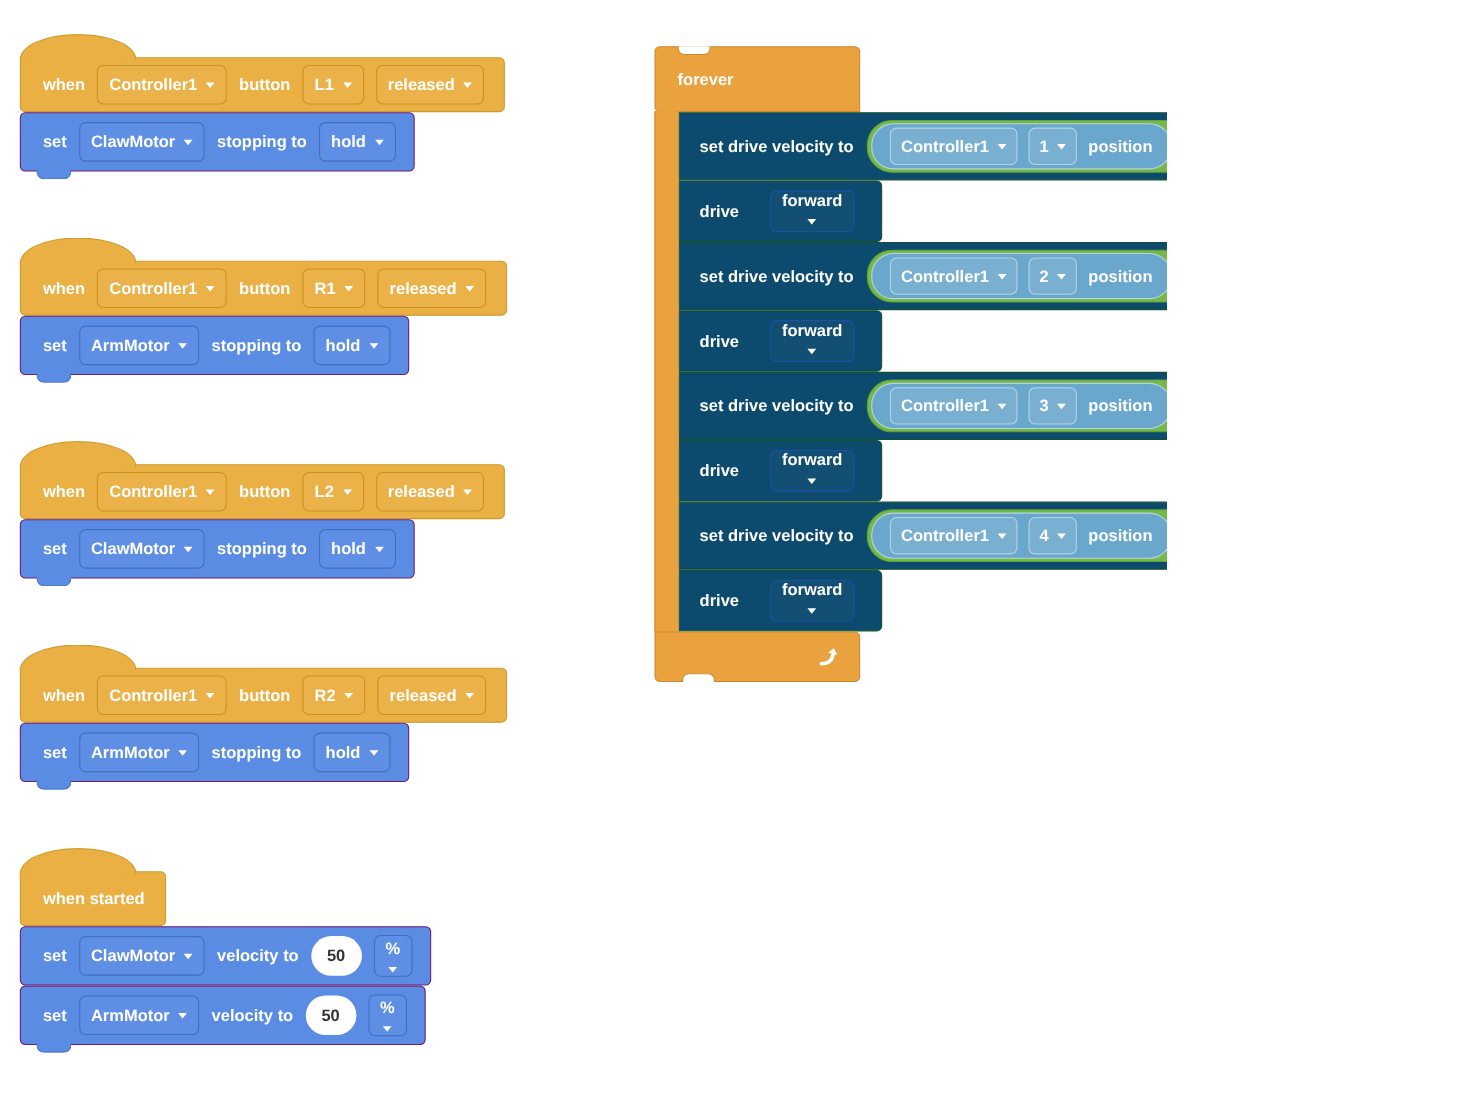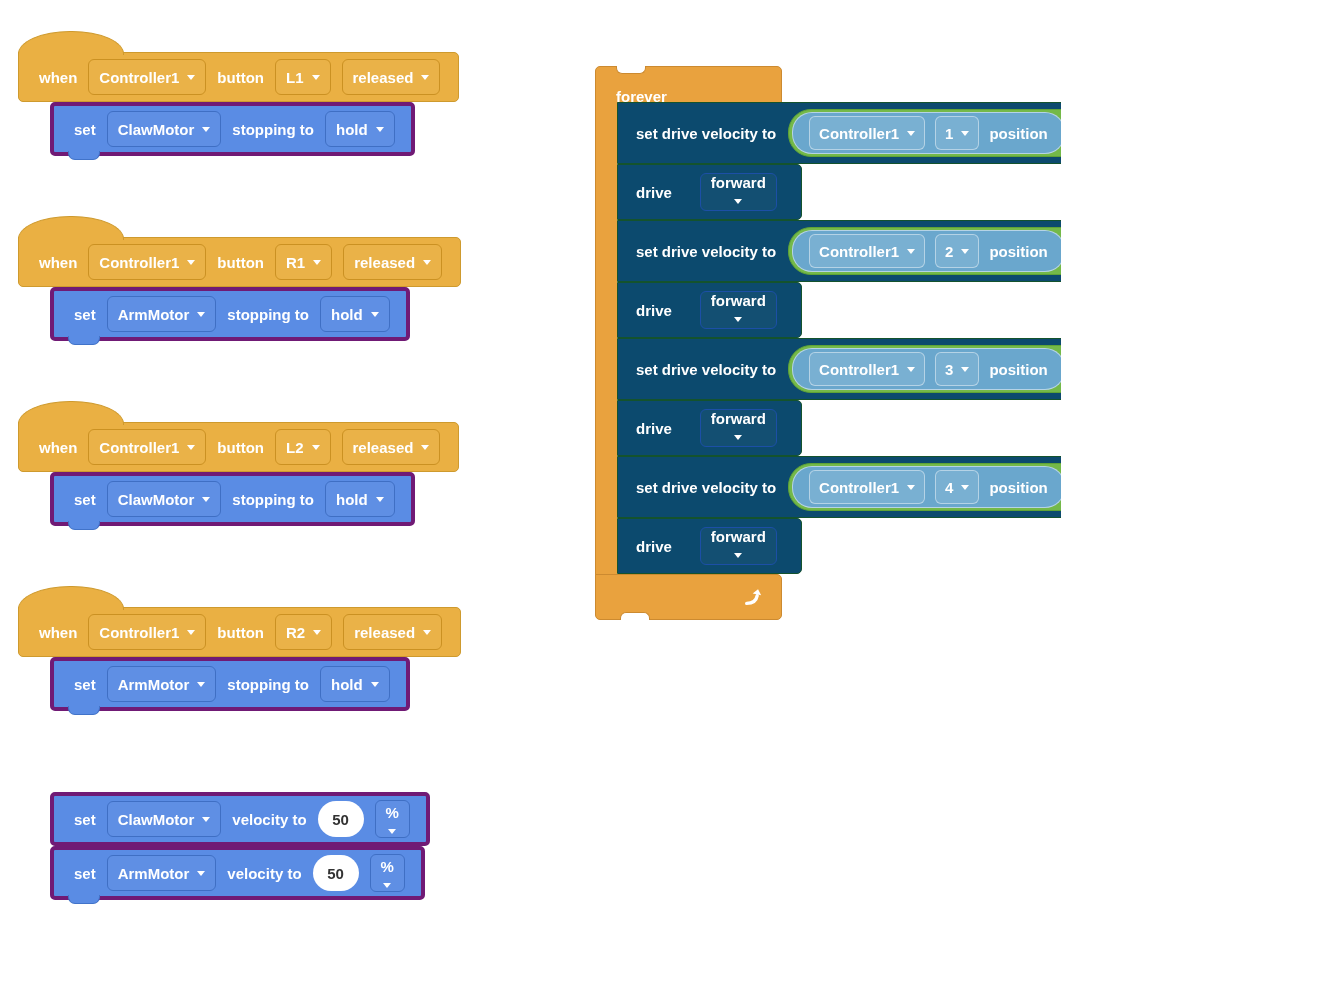--- a/index.html
+++ b/index.html
@@ -3,21 +3,21 @@
 <meta charset="utf-8">
 <style>
   html,body{margin:0;padding:0;background:#fff;}
   .canvas{position:relative;width:1061px;height:1000px;background:#fff;overflow:hidden;
           font-family:"Liberation Sans",sans-serif;font-weight:bold;color:#fff;}
   .group{position:absolute;display:flex;flex-direction:column;align-items:flex-start;}
   .block{position:relative;display:flex;align-items:center;box-sizing:border-box;
          width:fit-content;border-radius:5px;column-gap:11px;font-size:15px;}
   .gold{background:#EAB043;border:1px solid #CE9A2E;}
   .orange{background:#E9A23E;border:1px solid #CC8A30;}
-  .mblue{background:#5A8CE4;border:4px solid #701a75;margin-left:32px;}
+  .mblue{background:#5A8CE4;border:1px solid #701a75;}
   .dblue{background:#0c4a6e;border:1px solid #14532d;}
   .hat-row{height:50px;padding:0 18px 0 20px;border-top-left-radius:0;}
   .set-row{height:54px;padding:0 16px 0 20px;}
   .lbl{white-space:nowrap;}
   .dd{display:inline-flex;align-items:center;gap:8px;height:34px;padding:0 10px;
       border-radius:6px;white-space:nowrap;background:rgba(255,255,255,0.03);}
   .gold .dd{border:1px solid #CB9122;}
   .mblue .dd{border:1px solid #3F6FC4;justify-content:center;}
   .dblue .dd{border:1px solid #1C4FA6;}
   .dd.h36{height:36px;flex-direction:column;}
@@ -37,21 +37,21 @@
   .green-oval{display:flex;align-items:center;height:46px;border-radius:23px;background:#74B949;
               border:1px solid #5FA336;padding:0 5px 0 3px;gap:8px;}
   .steel{display:flex;align-items:center;height:40px;border-radius:20px;background:#6AA7CD;
          border:1px solid rgba(255,255,255,0.5);padding:0 16px;gap:10px;}
   .sdd{display:inline-flex;align-items:center;gap:8px;height:32px;padding:0 9px;border-radius:6px;
        border:1px solid rgba(255,255,255,0.45);background:rgba(255,255,255,0.10);white-space:nowrap;}
   .op{margin:0 4px;}
   
   .forever{position:absolute;left:595px;top:42px;}
   .f-header{position:absolute;left:0;top:0;width:187px;height:60px;display:flex;align-items:center;
-            padding-left:20px;box-sizing:border-box;border-radius:5px 5px 0 5px;margin-top:24px;}
+            padding-left:20px;box-sizing:border-box;border-radius:5px 5px 0 5px;}
   .f-arm{position:absolute;left:0;top:59px;width:22px;height:474px;background:#E9A23E;
          border-left:1px solid #CC8A30;box-sizing:border-box;}
   .f-rows{position:absolute;left:22px;top:60px;display:flex;flex-direction:column;align-items:flex-start;}
   .f-footer{position:absolute;left:0;top:532px;width:187px;height:46px;display:flex;align-items:center;
             justify-content:flex-end;padding-right:16px;box-sizing:border-box;border-radius:0 5px 5px 5px;}
   .sdrive{height:62px;padding:0 16px 0 18px;gap:12px;border-top-left-radius:0;border-bottom-left-radius:0;}
   .drow{height:56px;padding:0 24px 0 18px;gap:28px;border-top-left-radius:0;border-bottom-left-radius:0;}
   .loop-svg{display:block;}
 </style>
 </head>
@@ -185,20 +185,24 @@
       <span class="lbl">stopping to</span>
       <span class="dd">
           <span>hold</span>
           <i class="caret"></i>
         </span>
       <div class="tab"></div>
     </div>
   </div>
 
   <div class="group" style="left:18px;top:792px;">
+    <div class="block gold hat-row">
+      <div class="dome"></div>
+      <span class="lbl">when started</span>
+    </div>
     <div class="block mblue set-row">
       <span class="lbl">set</span>
       <span class="dd">
           <span>ClawMotor</span>
           <i class="caret"></i>
         </span>
       <span class="lbl">velocity to</span>
       <span class="oval-num small">50</span>
       <span class="dd h36">
           <span>%</span>

